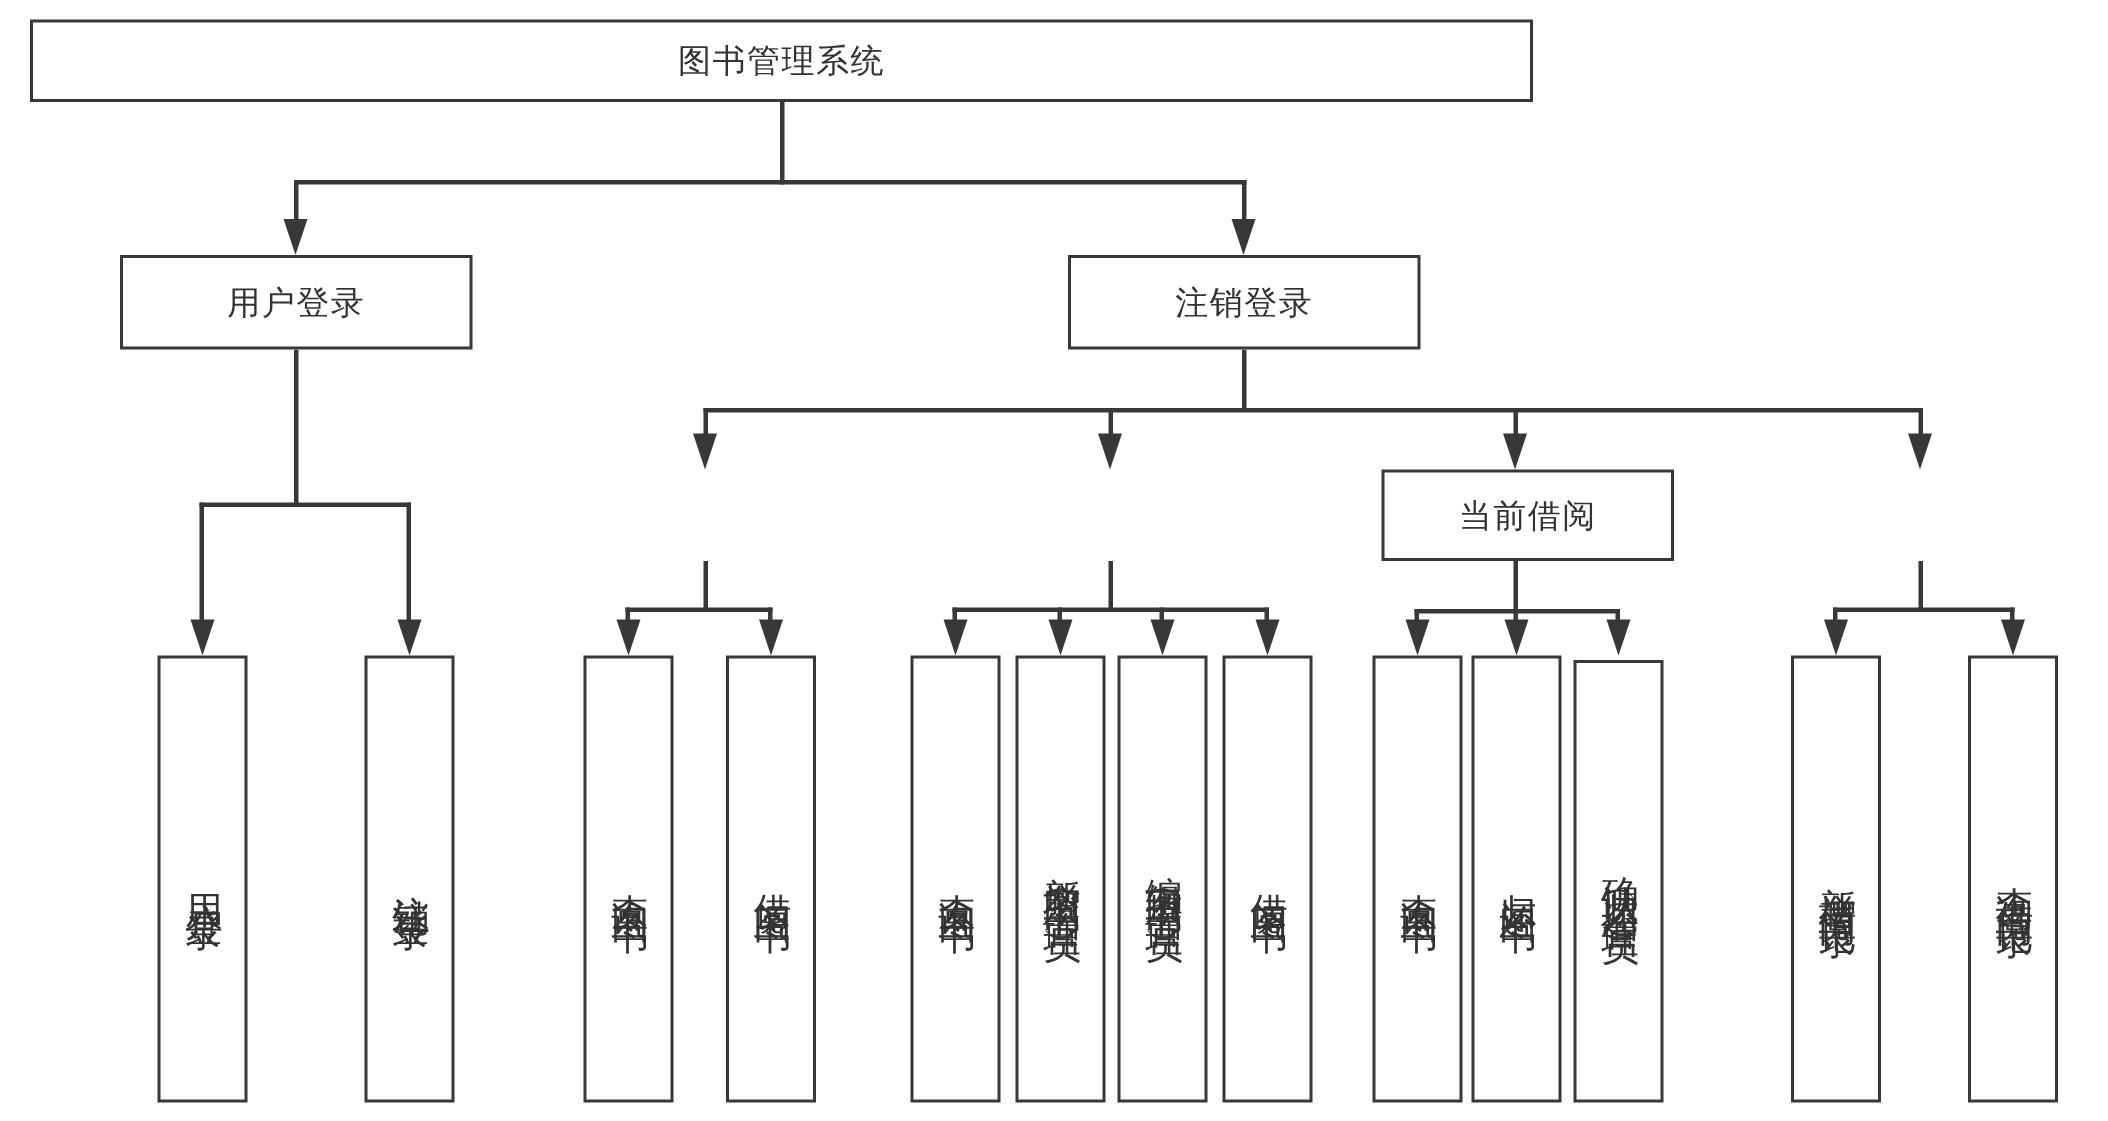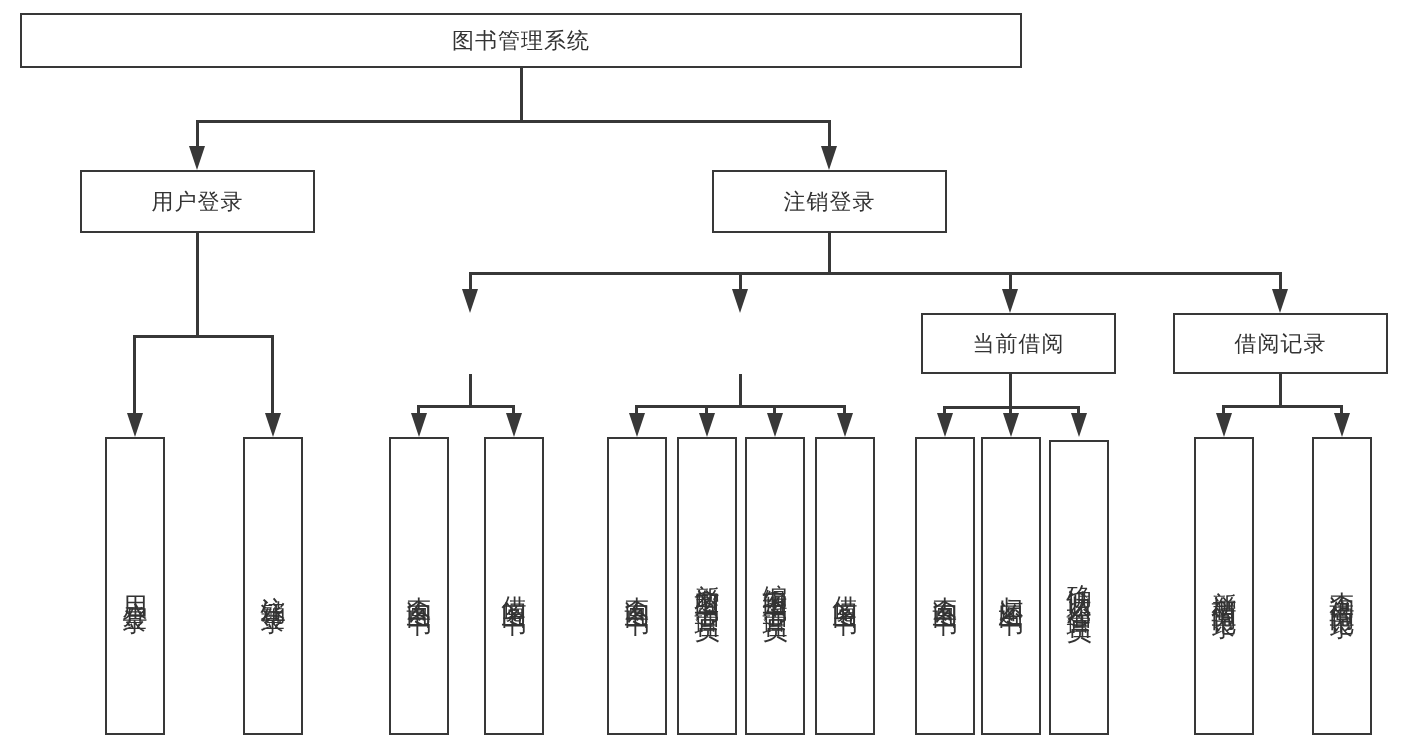--- a/index.html
+++ b/index.html
@@ -87,23 +87,20 @@
   <div class="vline" style="left:739px; top:272px; height:22px;"></div>
   <div class="arrow" style="left:732px; top:289px;"></div>
   <div class="vline" style="left:1009px; top:272px; height:22px;"></div>
   <div class="arrow" style="left:1002px; top:289px;"></div>
   <div class="vline" style="left:1279px; top:272px; height:22px;"></div>
   <div class="arrow" style="left:1272px; top:289px;"></div>
 
   <div class="box h" style="left:903px; top:313px; width:195px; height:61px;margin-left:18px;">
     <span>当前借阅</span>
   </div>
-  <div class="box h" style="left:1173px; top:313px; width:215px; height:61px;">
-    <span>借阅记录</span>
-  </div>
 
   <div class="vline" style="left:469px; top:374px; height:33px;"></div>
   <div class="hline" style="left:417px; top:405px; width:98px;"></div>
   <div class="vline" style="left:417px; top:405px; height:12px;"></div>
   <div class="arrow" style="left:411px; top:413px;"></div>
   <div class="vline" style="left:512px; top:405px; height:12px;"></div>
   <div class="arrow" style="left:506px; top:413px;"></div>
 
   <div class="vline" style="left:739px; top:374px; height:33px;"></div>
   <div class="hline" style="left:635px; top:405px; width:211px;"></div>

